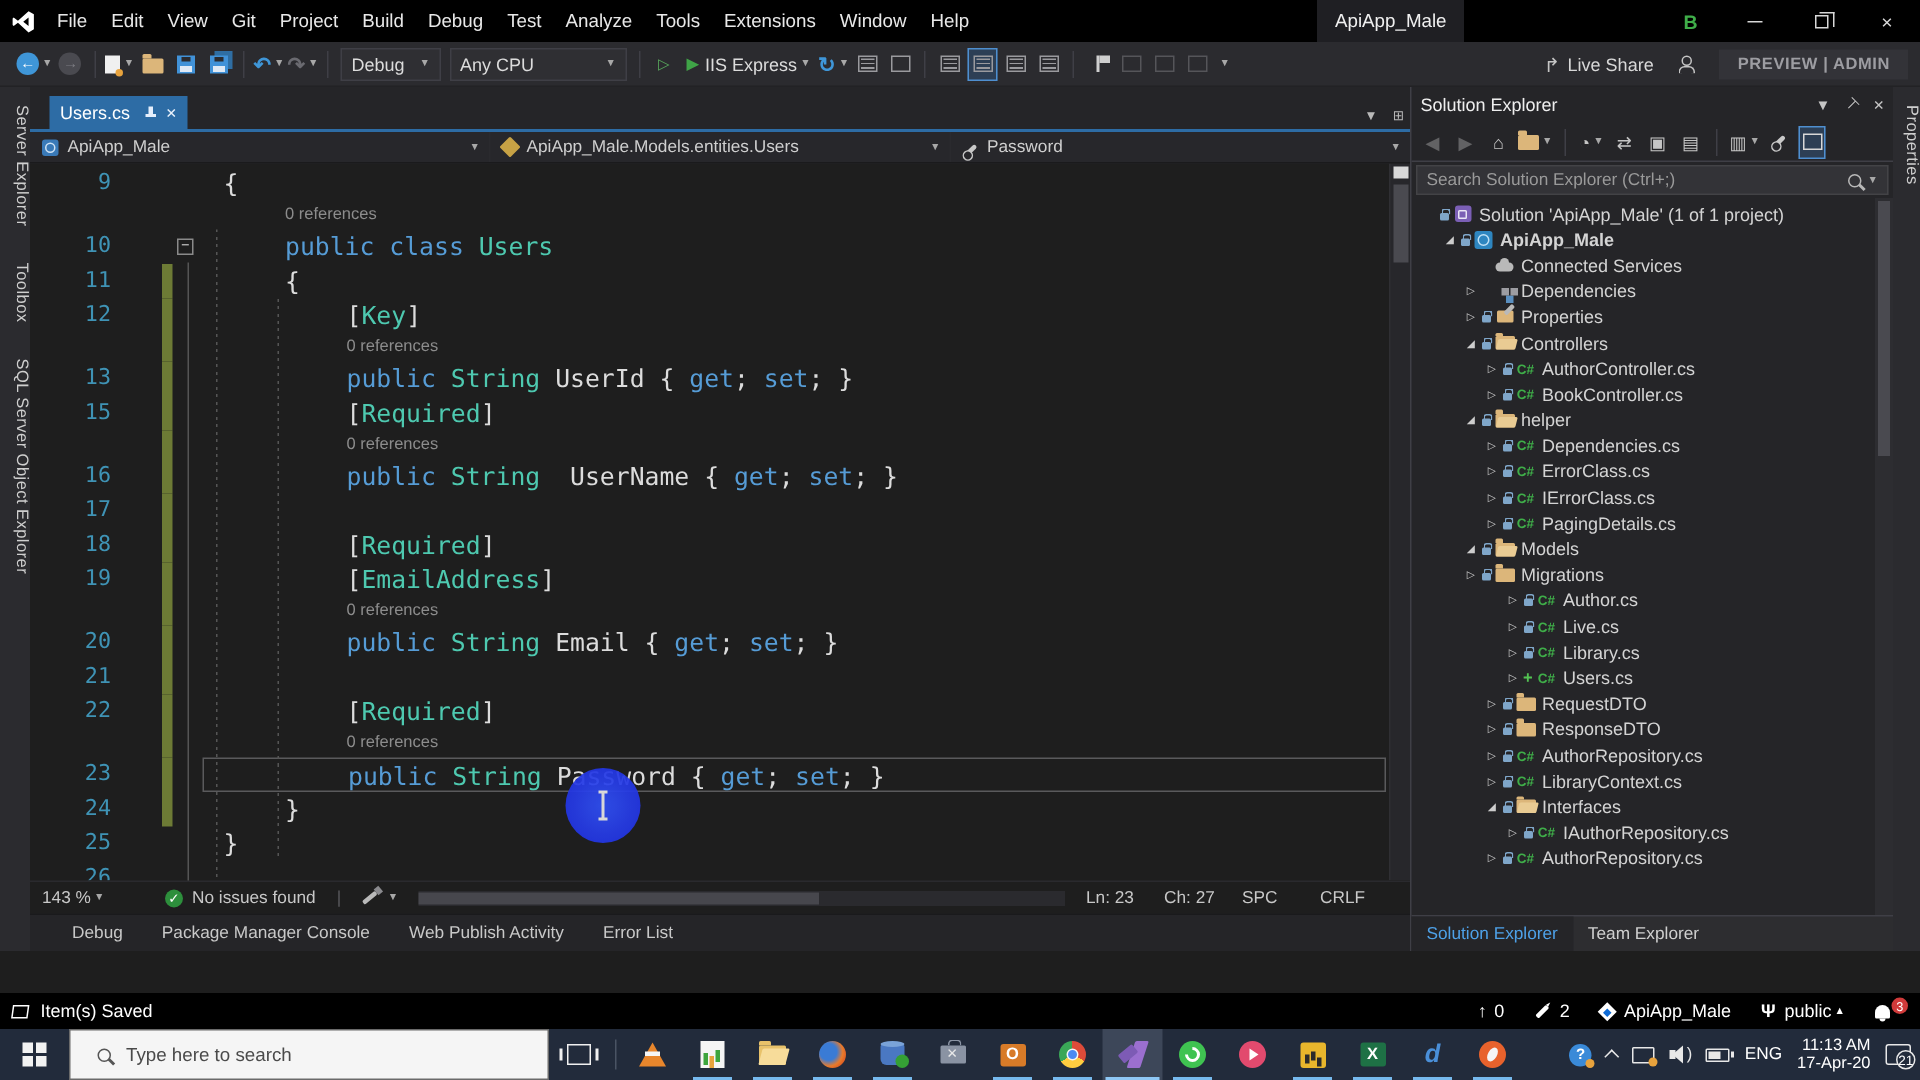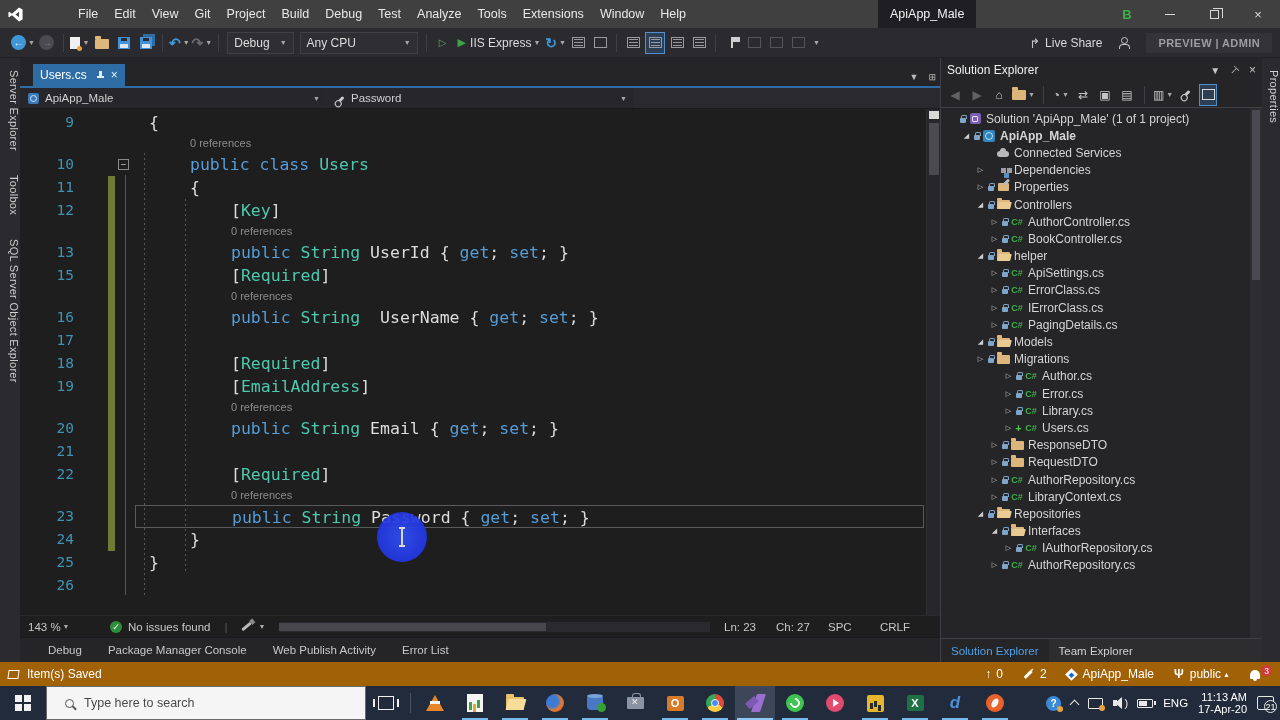--- a/index.html
+++ b/index.html
@@ -1,22 +1,22 @@
 <!DOCTYPE html>
 <html><head>
 <meta charset="utf-8">
 <style>
   * { margin:0; padding:0; box-sizing:border-box; }
   html,body { width:1280px; height:720px; overflow:hidden; background:#1e1e1e;
     font-family:"Liberation Sans", sans-serif; }
   .app { width:1280px; height:720px; display:flex; flex-direction:column; }
 
   
-  .titlebar { height:28px; background:#404040; display:flex; color:#ddd;
-    font-size:12.5px; flex:none; position:relative;gap:40px; }
+  .titlebar { height:28px; background:#000000; display:flex; color:#ddd;
+    font-size:12.5px; flex:none; position:relative; }
   .vs-logo { width:30px; height:28px; display:flex; align-items:center; justify-content:center; }
   .vs-logo svg { width:17px; height:17px; }
   .menu-item { padding:0 8px; height:28px; display:flex; align-items:center; color:#e8e8e8; cursor:default; }
   .tb-search { position:absolute; left:652px; top:4px; width:208px; height:20px; background:#333337;
     border:1px solid #464649; color:#9a9a9a; font-size:12px; display:flex; align-items:center; padding:0 6px; }
   .tb-search .ph { flex:1; }
   .mag { width:9px; height:9px; border:1.5px solid #b9b9b9; border-radius:50%; position:relative; margin-right:2px;}
   .mag::after { content:""; position:absolute; width:5px; height:1.5px; background:#b9b9b9;
     transform:rotate(45deg); right:-4px; bottom:-2px; }
   .tb-title { position:absolute; left:878px; top:0; height:28px; display:flex; align-items:center;
@@ -176,22 +176,22 @@
   .ic-props::after { content:""; position:absolute; right:-1px; top:-2px; width:8px; height:2.5px; background:#b9b9b9; transform:rotate(-45deg); border-radius:1px;}
   .tlabel { font-size:12px; }
   .tlabel.bold { font-weight:bold; }
   .se-vscroll { position:absolute; right:0; top:0; bottom:0; width:12px; background:#2d2d31;}
   .se-vthumb { position:absolute; left:2px; top:2px; width:8px; height:170px; background:#4a4a50;}
   .se-tabs { height:24px; display:flex; flex:none; background:#2d2d30; border-top:1px solid #3f3f46; font-size:11.5px;}
   .se-tab { padding:0 10px; display:flex; align-items:center; color:#cfcfcf;}
   .se-tab.active { background:#252528; color:#4ea1e8; }
 
   
-  .statusbar { height:24px; background:#a16207; color:#fff; display:flex; align-items:center;
-    font-size:12px; flex:none; padding:0 8px; position:relative;}
+  .statusbar { height:24px; background:#000000; color:#fff; display:flex; align-items:center;
+    font-size:12px; flex:none; padding:0 8px; position:relative;margin-top:28px;}
   .sb-ic { width:11px; height:9px; border:1px solid #fff; transform:skewX(-8deg); margin-right:8px;}
   .sb-right { position:absolute; right:6px; top:0; height:24px; display:flex; align-items:center; gap:0;}
   .sb-item { display:flex; align-items:center; padding:0 10px; height:24px;}
   .sb-glyph { margin-right:5px; font-size:12px; }
   .pencil { width:10px; height:2.5px; background:#fff; transform:rotate(-45deg); border-radius:1px; margin-right:7px; position:relative;}
   .pencil::after{ content:""; position:absolute; right:-3px; top:0; border-left:3px solid #fff; border-top:1.5px solid transparent; border-bottom:1.5px solid transparent;}
   .repo-ic { width:9px; height:9px; background:#fff; transform:rotate(45deg); margin-right:7px; position:relative;}
   .repo-ic::after { content:""; position:absolute; inset:2.5px; background:#0e6bd6;}
   .branch-ic { font-weight:bold; font-size:12px; margin-right:6px;}
   .bell { width:10px; height:9px; background:#fff; border-radius:5px 5px 1px 1px; position:relative; }
@@ -433,20 +433,27 @@
       <div class="crumbs" id="crumbs">
           <div class="crumb" style="width: 306px;">
             <span class="crumb-ic">
               <span class="ic-proj-sm"></span>
             </span>
             <span>ApiApp_Male</span>
             <span class="caret">▼</span>
           </div>
           <div class="crumb" style="width: 306px;">
             <span class="crumb-ic">
+              <span class="ic-class-sm"></span>
+            </span>
+            <span>ApiApp_Male.Models.entities.Users</span>
+            <span class="caret">▼</span>
+          </div>
+          <div class="crumb" style="width: 306px;">
+            <span class="crumb-ic">
               <span class="ic-wrench-sm"></span>
             </span>
             <span>Password</span>
             <span class="caret">▼</span>
           </div>
         </div>
 
       <div class="code-wrap">
         <div class="code-area" id="code-area">
           <div class="guide solid" style="left:105px; top:66px; height:420px;"></div>
@@ -536,20 +543,27 @@
         <span class="tbi">▤</span>
         <span class="sep"></span>
         <span class="tbi">▥<span class="caret">▼</span></span>
         <span class="tbi">
             <span class="ic-wrench-sm" style="margin-top:0"></span>
           </span>
         <span class="tbi hl">
             <span class="mini-box" style="border-color:#d8d8d8"></span>
           </span>
       </div>
+      <div class="se-search">
+        <span class="box">
+          <span style="flex:1">Search Solution Explorer (Ctrl+;)</span>
+          <span class="mag"></span>
+          <span class="caret">▼</span>
+        </span>
+      </div>
       <div class="se-tree" id="se-tree">
         <div class="trow" style="padding-left: 6px;">
             <span class="texp"></span>
             <span class="tbadge">
               <span class="b-lock"></span>
             </span>
             <span class="tic">
               <span class="ic-sln"></span>
             </span>
             <span class="tlabel">Solution 'ApiApp_Male' (1 of 1 project)</span>
@@ -631,21 +645,21 @@
             <span class="tlabel">helper</span>
           </div>
           <div class="trow" style="padding-left: 48px;">
             <span class="texp">▷</span>
             <span class="tbadge">
               <span class="b-lock"></span>
             </span>
             <span class="tic">
               <span class="ic-cs">C#</span>
             </span>
-            <span class="tlabel">ApiSettings.cs</span>
+            <span class="tlabel">Dependencies.cs</span>
           </div>
           <div class="trow" style="padding-left: 48px;">
             <span class="texp">▷</span>
             <span class="tbadge">
               <span class="b-lock"></span>
             </span>
             <span class="tic">
               <span class="ic-cs">C#</span>
             </span>
             <span class="tlabel">ErrorClass.cs</span>
@@ -701,21 +715,21 @@
             <span class="tlabel">Author.cs</span>
           </div>
           <div class="trow" style="padding-left: 62px;">
             <span class="texp">▷</span>
             <span class="tbadge">
               <span class="b-lock"></span>
             </span>
             <span class="tic">
               <span class="ic-cs">C#</span>
             </span>
-            <span class="tlabel">Error.cs</span>
+            <span class="tlabel">Live.cs</span>
           </div>
           <div class="trow" style="padding-left: 62px;">
             <span class="texp">▷</span>
             <span class="tbadge">
               <span class="b-lock"></span>
             </span>
             <span class="tic">
               <span class="ic-cs">C#</span>
             </span>
             <span class="tlabel">Library.cs</span>
@@ -731,61 +745,51 @@
             <span class="tlabel">Users.cs</span>
           </div>
           <div class="trow" style="padding-left: 48px;">
             <span class="texp">▷</span>
             <span class="tbadge">
               <span class="b-lock"></span>
             </span>
             <span class="tic">
               <span class="ic-folder"></span>
             </span>
+            <span class="tlabel">RequestDTO</span>
+          </div>
+          <div class="trow" style="padding-left: 48px;">
+            <span class="texp">▷</span>
+            <span class="tbadge">
+              <span class="b-lock"></span>
+            </span>
+            <span class="tic">
+              <span class="ic-folder"></span>
+            </span>
             <span class="tlabel">ResponseDTO</span>
           </div>
           <div class="trow" style="padding-left: 48px;">
             <span class="texp">▷</span>
             <span class="tbadge">
               <span class="b-lock"></span>
             </span>
             <span class="tic">
-              <span class="ic-folder"></span>
-            </span>
-            <span class="tlabel">RequestDTO</span>
-          </div>
-          <div class="trow" style="padding-left: 48px;">
-            <span class="texp">▷</span>
-            <span class="tbadge">
-              <span class="b-lock"></span>
-            </span>
-            <span class="tic">
               <span class="ic-cs">C#</span>
             </span>
             <span class="tlabel">AuthorRepository.cs</span>
           </div>
           <div class="trow" style="padding-left: 48px;">
             <span class="texp">▷</span>
             <span class="tbadge">
               <span class="b-lock"></span>
             </span>
             <span class="tic">
               <span class="ic-cs">C#</span>
             </span>
             <span class="tlabel">LibraryContext.cs</span>
-          </div>
-          <div class="trow" style="padding-left: 34px;">
-            <span class="texp">◢</span>
-            <span class="tbadge">
-              <span class="b-lock"></span>
-            </span>
-            <span class="tic">
-              <span class="ic-folder open"></span>
-            </span>
-            <span class="tlabel">Repositories</span>
           </div>
           <div class="trow" style="padding-left: 48px;">
             <span class="texp">◢</span>
             <span class="tbadge">
               <span class="b-lock"></span>
             </span>
             <span class="tic">
               <span class="ic-folder open"></span>
             </span>
             <span class="tlabel">Interfaces</span>

